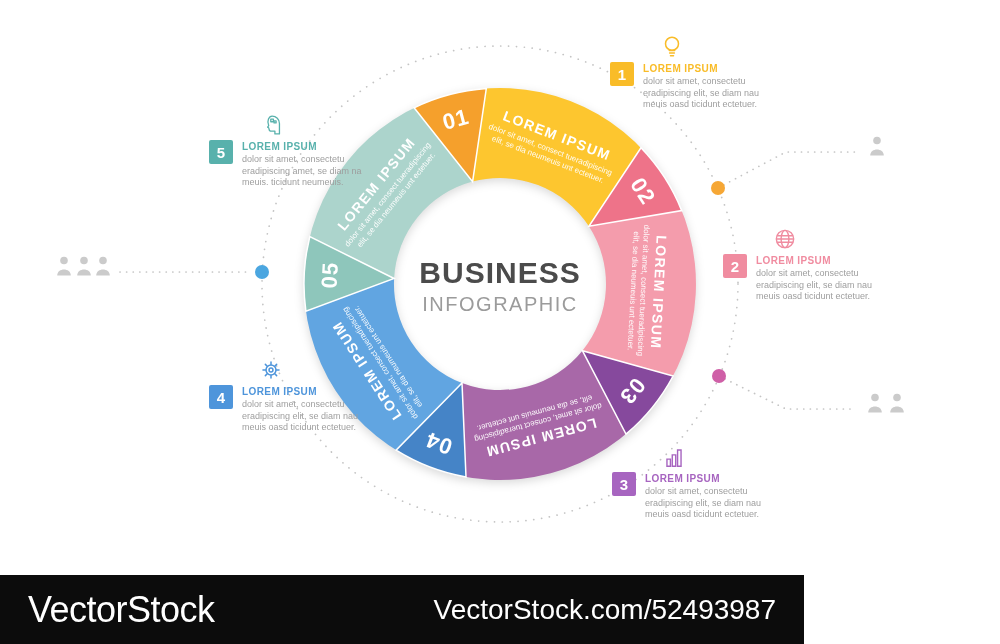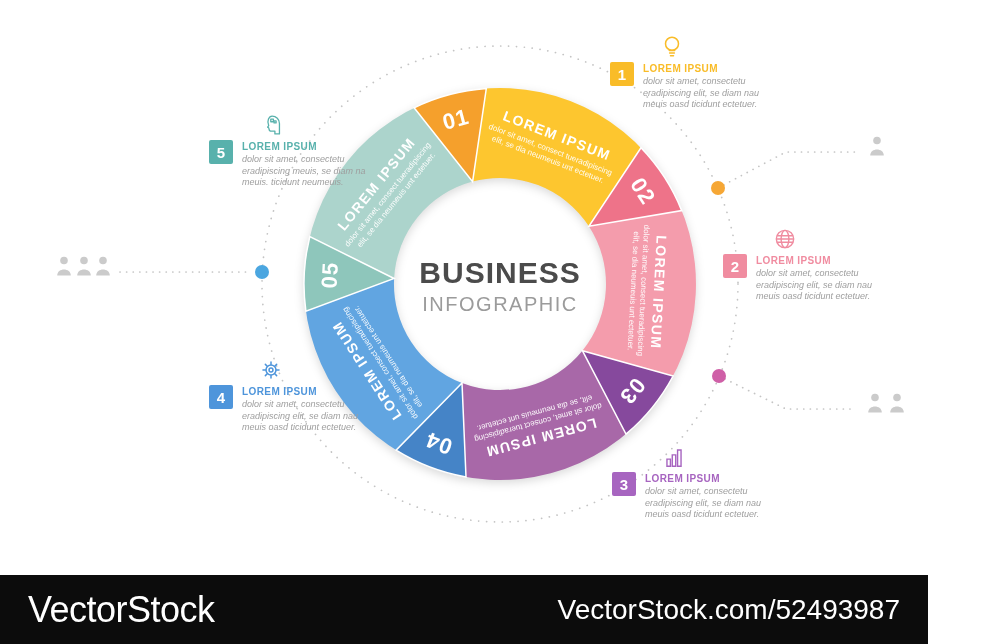--- a/index.html
+++ b/index.html
@@ -16,31 +16,31 @@
   .center-sub{font-size:20px;fill:#9B9B9B;letter-spacing:1.5px;text-anchor:middle;}
 
   
   .callout{position:absolute;width:200px;}
   .badge{position:absolute;left:0;top:28px;width:24px;height:24px;border-radius:2px;
          color:#fff;font-weight:bold;font-size:15px;display:flex;align-items:center;justify-content:center;}
   .content{margin-left:33px;}
   .icon{display:block;width:26px;height:26px;margin:0 0 3px 16px;}
   .icon svg{width:100%;height:100%;}
   .c-title{margin:0;font-size:10px;font-weight:bold;letter-spacing:.4px;}
-  .c-body{margin:2px 0 0;font-size:9px;color:#9E9E9E;line-height:1.28;font-style:italic;}
+  .c-body{margin:2px 0 0;font-size:9px;color:#9E9E9E;line-height:1.28;}
   .c-body span{display:block;white-space:nowrap;}
 
   #callout-1{left:610px;top:34px;}
   #callout-2{left:723px;top:226px;}
   #callout-3{left:612px;top:444px;}
   #callout-4{left:209px;top:357px;}
   #callout-5{left:209px;top:112px;}
 
   
-  .footer{position:absolute;left:0;top:575px;width:928px;height:69px;box-sizing:border-box;
+  .footer{position:absolute;left:0;top:575px;width:804px;height:69px;box-sizing:border-box;
           display:flex;align-items:center;justify-content:space-between;padding:0 28px;}
   .brand{font-size:36px;color:#fff;letter-spacing:-.5px;}
   .url{font-size:28px;color:#fff;margin-left:32px;}
 </style>
 </head>
 <body>
 
 <div class="stage">
 <svg width="1000" height="575" viewBox="0 0 1000 575">
   <defs>
@@ -210,21 +210,21 @@
     <span class="icon" style="color: rgb(88, 177, 172);">
       <svg viewBox="0 0 24 24" fill="none" stroke="currentColor" stroke-width="1.2" stroke-linejoin="round">
         <path d="M13 3.8 c3.8 0 6.8 3 6.8 6.8 v9.6 h-4.2 v-2.6 h-3.4 c-1.1 0 -2 -.9 -2 -2 c0 -.8 -.5 -1.2 -1.3 -1.6 l1 -1.4 c-2 -4.5 .3 -8.8 3.1 -8.8 z"></path>
         <rect x="11.8" y="6.6" width="2.4" height="2.4"></rect>
           <rect x="14.8" y="8.2" width="1.9" height="1.9"></rect>
       </svg>
     </span>
     <p class="c-title" style="color: rgb(88, 177, 172);">LOREM IPSUM</p>
     <p class="c-body">
       <span>dolor sit amet, consectetu</span>
-      <span>eradipiscing meuis, se diam na</span>
+      <span>eradipiscing amet, se diam na</span>
       <span>meuis. ticidunt neumeuis.</span>
     </p>
   </div>
 </div>
 
 <div class="footer" style="background: rgb(12, 12, 12);">
   <span class="brand">VectorStock</span>
   <span class="url">VectorStock.com/52493987</span>
 </div>
 

